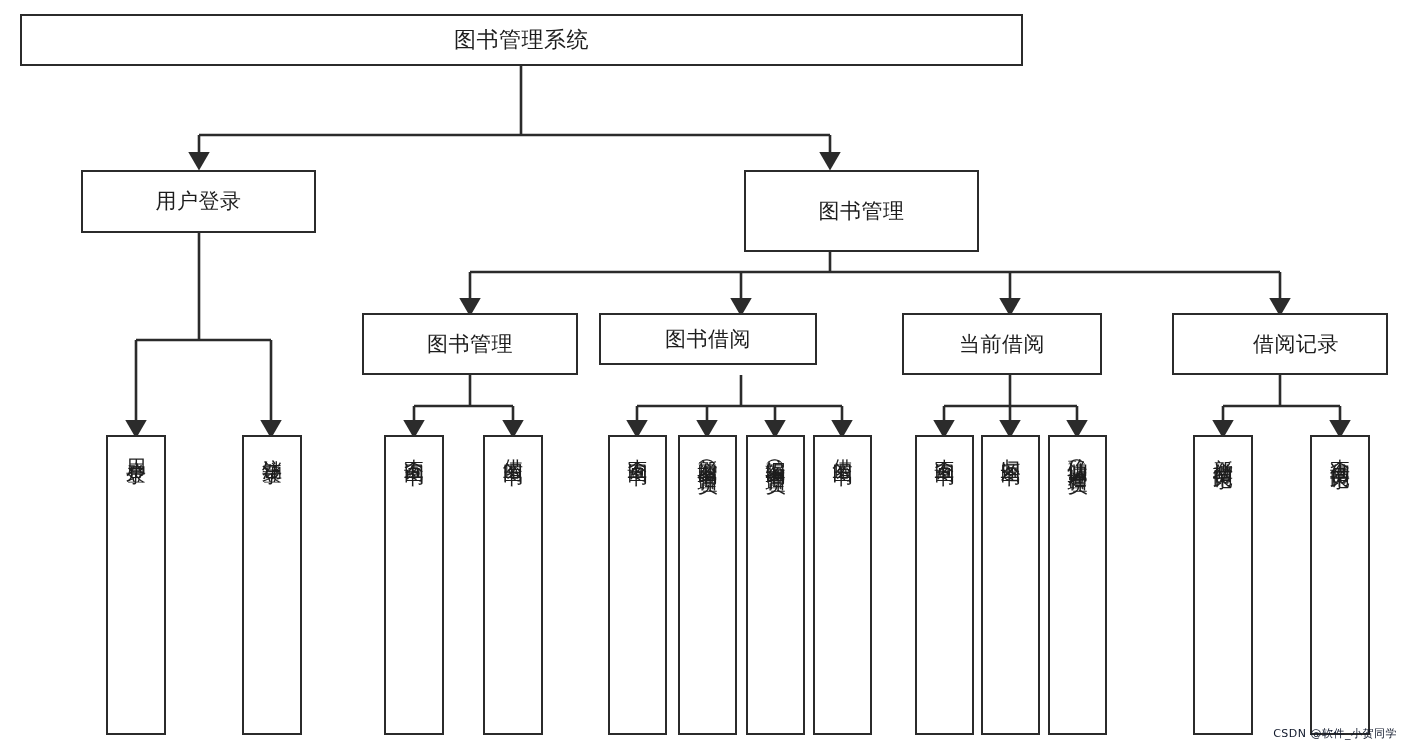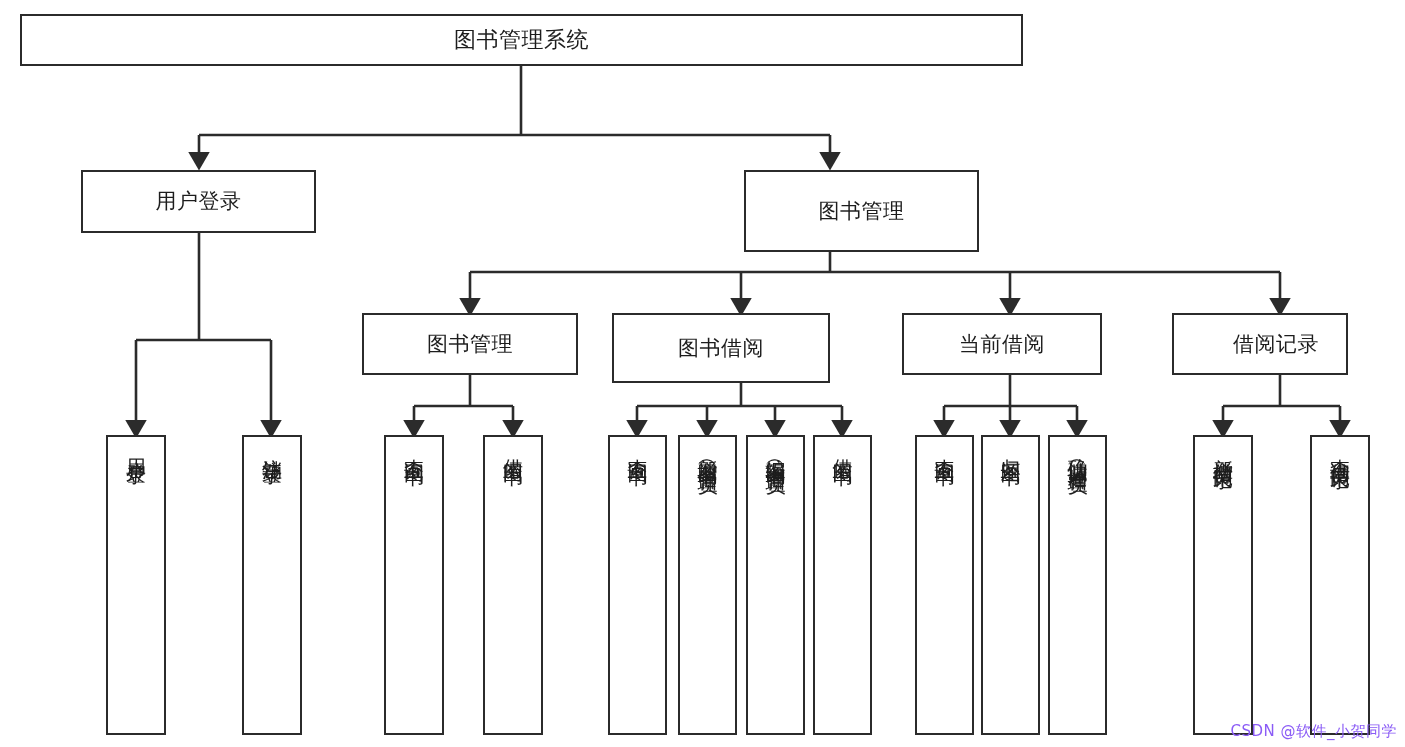--- a/index.html
+++ b/index.html
@@ -57,22 +57,22 @@
     line-height: 1.06;
     letter-spacing: 2.5px;
     white-space: nowrap;
     margin-top: 2px;
   }
   .node.root .label { font-size: 22px; }
   #watermark {
     position: absolute;
     right: 8px;
     bottom: 6px;
-    font-size: 15px;
-    color: #8b5cf6;
+    font-size: 11px;
+    color: #0f172a;
     letter-spacing: 0.5px;
     z-index: 3;
     white-space: nowrap;
   }
 </style>
 </head>
 <body>
 
 <div id="canvas">
 
@@ -133,27 +133,27 @@
   <div class="node" style="left:81px; top:170px; width:235px; height:63px;">
     <span class="label">用户登录</span>
   </div>
   <div class="node" style="left:744px; top:170px; width:235px; height:82px;">
     <span class="label">图书管理</span>
   </div>
 
   <div class="node" style="left:362px; top:313px; width:216px; height:62px;">
     <span class="label">图书管理</span>
   </div>
-  <div class="node" style="left:612px; top:313px; width:218px; height:70px;">
+  <div class="node" style="left:599px; top:313px; width:218px; height:52px;">
     <span class="label">图书借阅</span>
   </div>
   <div class="node" style="left:902px; top:313px; width:200px; height:62px;">
     <span class="label">当前借阅</span>
   </div>
-  <div class="node" style="left:1172px; top:313px; width:176px; height:62px;padding-left:32px;">
+  <div class="node" style="left:1172px; top:313px; width:216px; height:62px;padding-left:32px;">
     <span class="label">借阅记录</span>
   </div>
 
   <div class="node leaf" style="left:106px; top:435px; width:60px; height:300px;">
     <span class="label">用户登录</span>
   </div>
   <div class="node leaf" style="left:242px; top:435px; width:60px; height:300px;">
     <span class="label">注销登录</span>
   </div>
 

